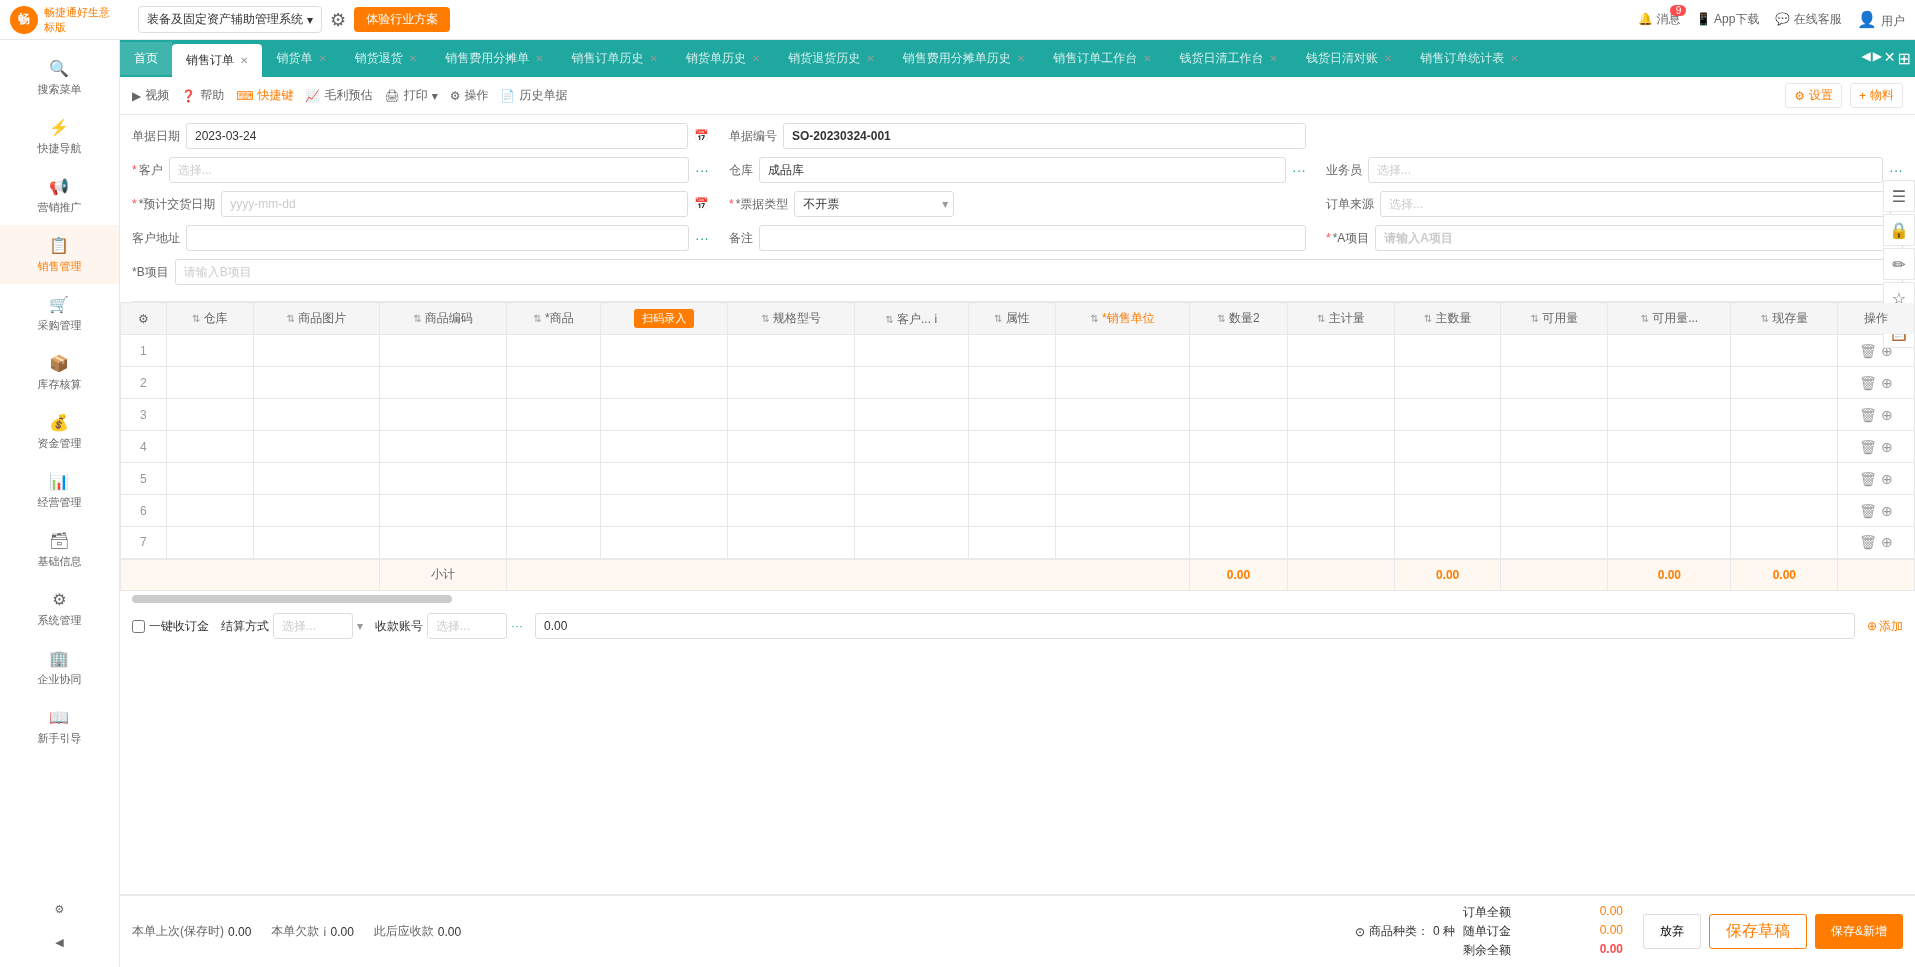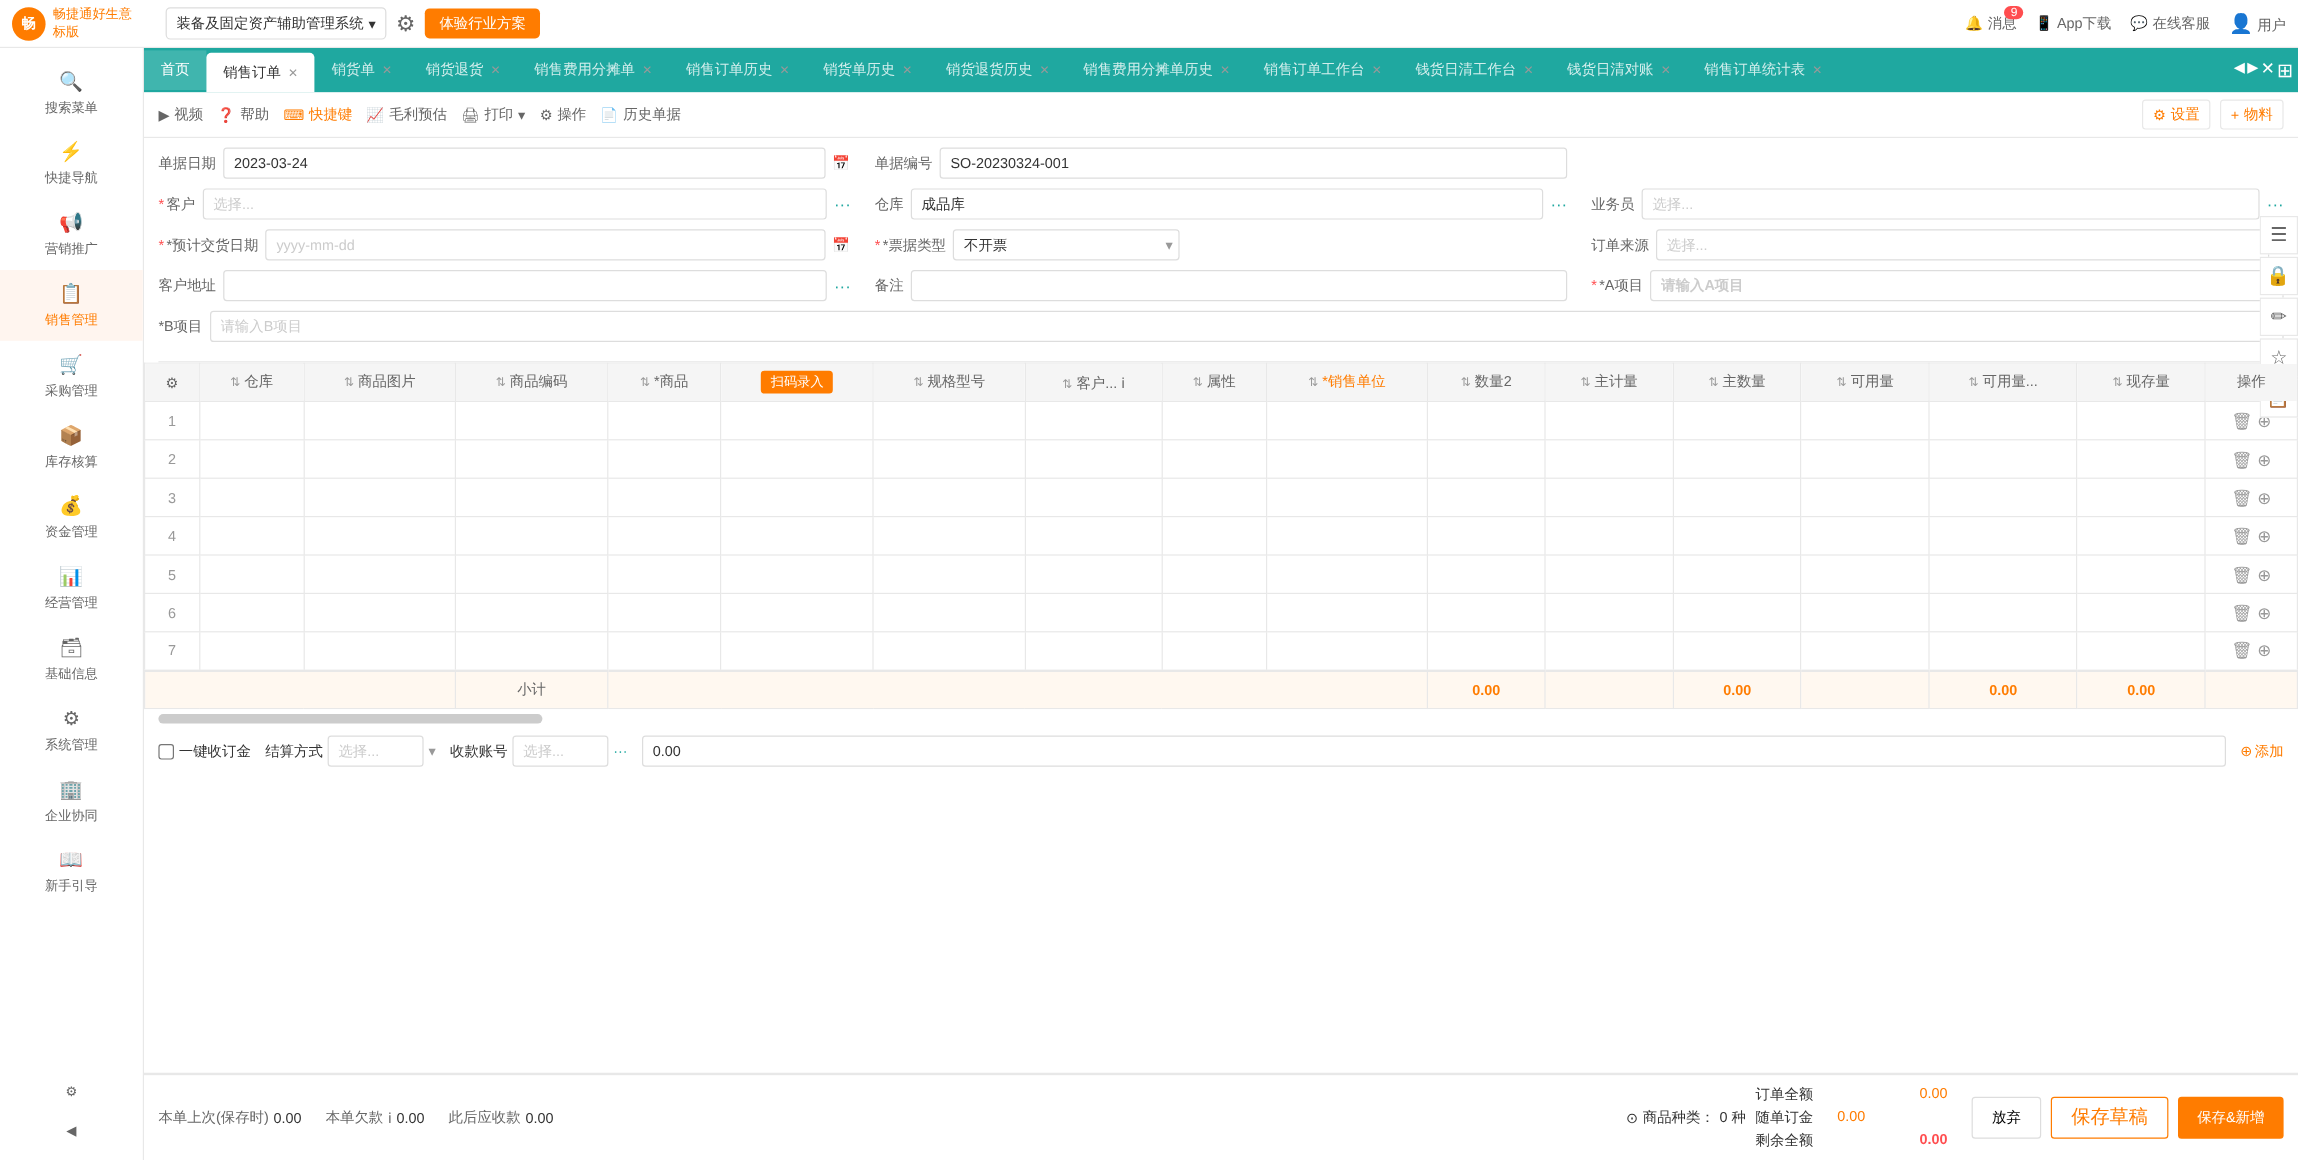--- a/index.html
+++ b/index.html
@@ -394,21 +394,21 @@
       <div class="form-section">
 
         <div class="form-row">
           <div class="form-field">
             <label>单据日期</label>
             <input type="text" class="form-input date" value="2023-03-24" style="">
             <span style="cursor:pointer;color:#999;">📅</span>
           </div>
           <div class="form-field">
             <label>单据编号</label>
-            <input type="text" class="form-input" value="SO-20230324-001" style="width: 200px;">
+            <input type="text" class="form-input" value="SO-20230324-001" style="width: 200px; font-weight: bold;">
           </div>
           <div style="flex:1"></div>
         </div>
 
         <div class="form-row">
           <div class="form-field required">
             <label>客户</label>
             <input type="text" class="form-input" placeholder="选择..." style="width: 200px;">
             <span class="form-dots">···</span>
           </div>
@@ -426,21 +426,21 @@
 
         <div class="form-row">
           <div class="form-field required">
             <label>*预计交货日期</label>
             <input type="text" class="form-input date" placeholder="yyyy-mm-dd" style="">
             <span style="cursor:pointer;color:#999;">📅</span>
           </div>
           <div class="form-field required">
             <label>*票据类型</label>
             <div style="position:relative;display:flex;align-items:center;">
-              <input type="text" class="form-input" value="不开票" style="width: 189px;">
+              <input type="text" class="form-input" value="不开票" style="width: 160px;">
               <span style="cursor:pointer;color:#999;position:absolute;right:6px;">▾</span>
             </div>
           </div>
           <div class="form-field">
             <label>订单来源</label>
             <input type="text" class="form-input" placeholder="选择..." style="width: 150px;">
             <span style="cursor:pointer;color:#999;">▾</span>
           </div>
         </div>
 
@@ -761,21 +761,21 @@
             <span>⊙</span>
             <span>商品种类：</span>
             <span>0 种</span>
           </div>
 
           <div style="display:flex;flex-direction:column;gap:2px;min-width:160px;font-size:12px;margin-right:12px;">
             <div style="display:flex;justify-content:space-between;gap:20px;">
               <span>订单全额</span>
               <span style="color:#ff7c00;">0.00</span>
             </div>
-            <div style="display:flex;gap:20px;">
+            <div style="display:flex;justify-content:space-between;gap:5px;">
               <span>随单订金</span>
               <span style="color:#ff7c00;">0.00</span>
             </div>
             <div style="display:flex;justify-content:space-between;gap:20px;">
               <span>剩余全额</span>
               <span style="color:#ff4d4f;font-weight:bold;">0.00</span>
             </div>
           </div>
 
           <div class="action-buttons">

